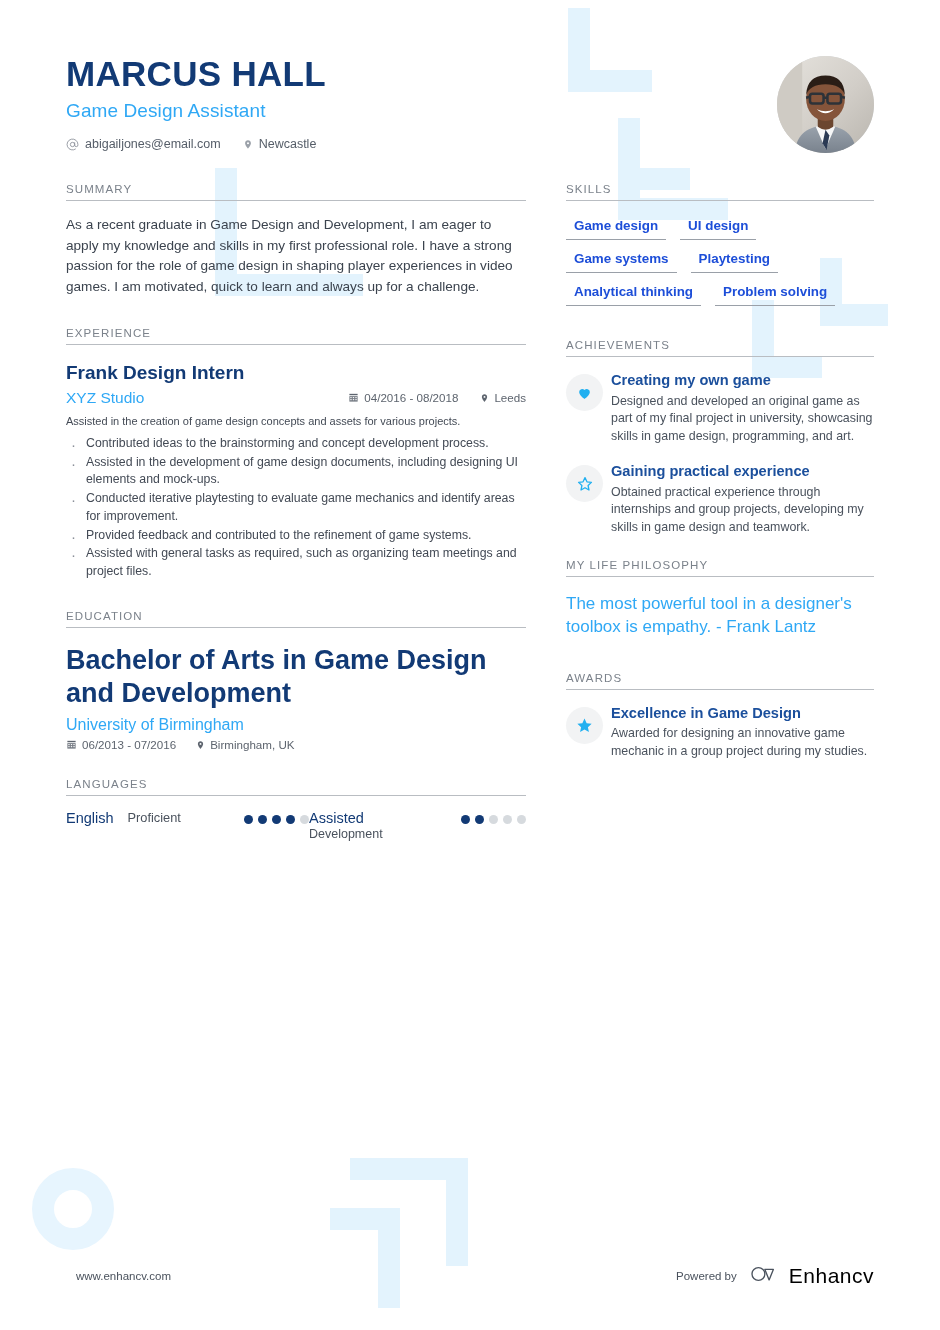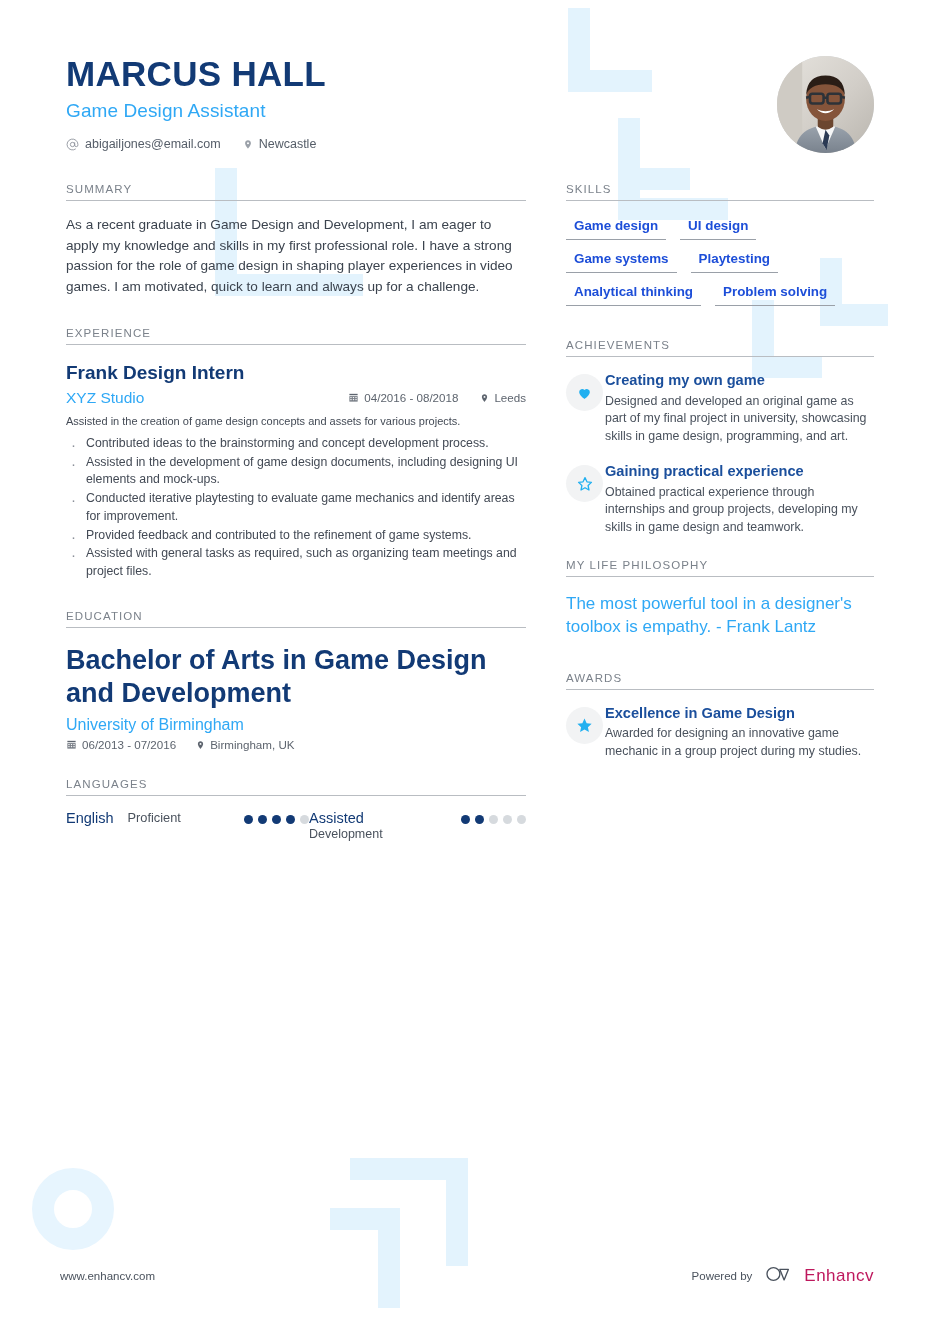--- a/index.html
+++ b/index.html
@@ -172,21 +172,21 @@
   .chips { display: flex; flex-wrap: wrap; gap: 8px 14px; }
   .chip {
     font-size: 13.4px;
     color: #1d4ed8;
     padding: 3px 8px 6px 8px;
     border-bottom: 1px solid #9aa0a8;
     font-weight: bold;
   }
 
   
-  .ach { display: flex; gap: 2px; margin-bottom: 18px; align-items: flex-start; }
+  .ach { display: flex; gap: 8px; margin-bottom: 18px; align-items: flex-start; }
   .ach-icon {
     width: 37px; height: 37px;
     border-radius: 50%;
     background: #f2f3f4;
     flex: none;
     display: flex; align-items: center; justify-content: center;
     margin-top: 2px;
   }
   .ach-txt { flex: 1; }
   .ach-title {
@@ -205,32 +205,32 @@
   
   .philo {
     font-size: 17px;
     line-height: 1.38;
     color: #2fa8f5;
   }
 
   
   .footer {
     position: absolute;
-    left: 60px; right: 66px;
+    left: 76px; right: 66px;
     bottom: 42px;
     display: flex;
     align-items: center;
     justify-content: space-between;
     z-index: 3;
   }
   .footer-url { font-size: 11.5px; color: #4a525d; }
   .footer-right { display: flex; align-items: center; gap: 12px; }
   .powered { font-size: 11.5px; color: #4a525d; }
   .logo { display: flex; align-items: center; gap: 7px; }
-  .logo-word { font-size: 17px; color: #be185d; letter-spacing: .5px; }
+  .logo-word { font-size: 21px; color: #000000; letter-spacing: .5px; }
 </style>
 </head>
 <body>
 
 <div class="deco">
   <div class="bracket" style="left:568px; top:8px;  width:84px; height:84px;"></div>
   <div class="bracket" style="left:618px; top:118px; width:72px; height:72px;"></div>
   <div class="bracket" style="left:618px; top:152px; width:110px; height:68px;"></div>
   <div class="bracket" style="left:215px; top:168px; width:148px; height:128px;"></div>
   <div class="bracket" style="left:820px; top:258px; width:68px; height:68px;"></div>

